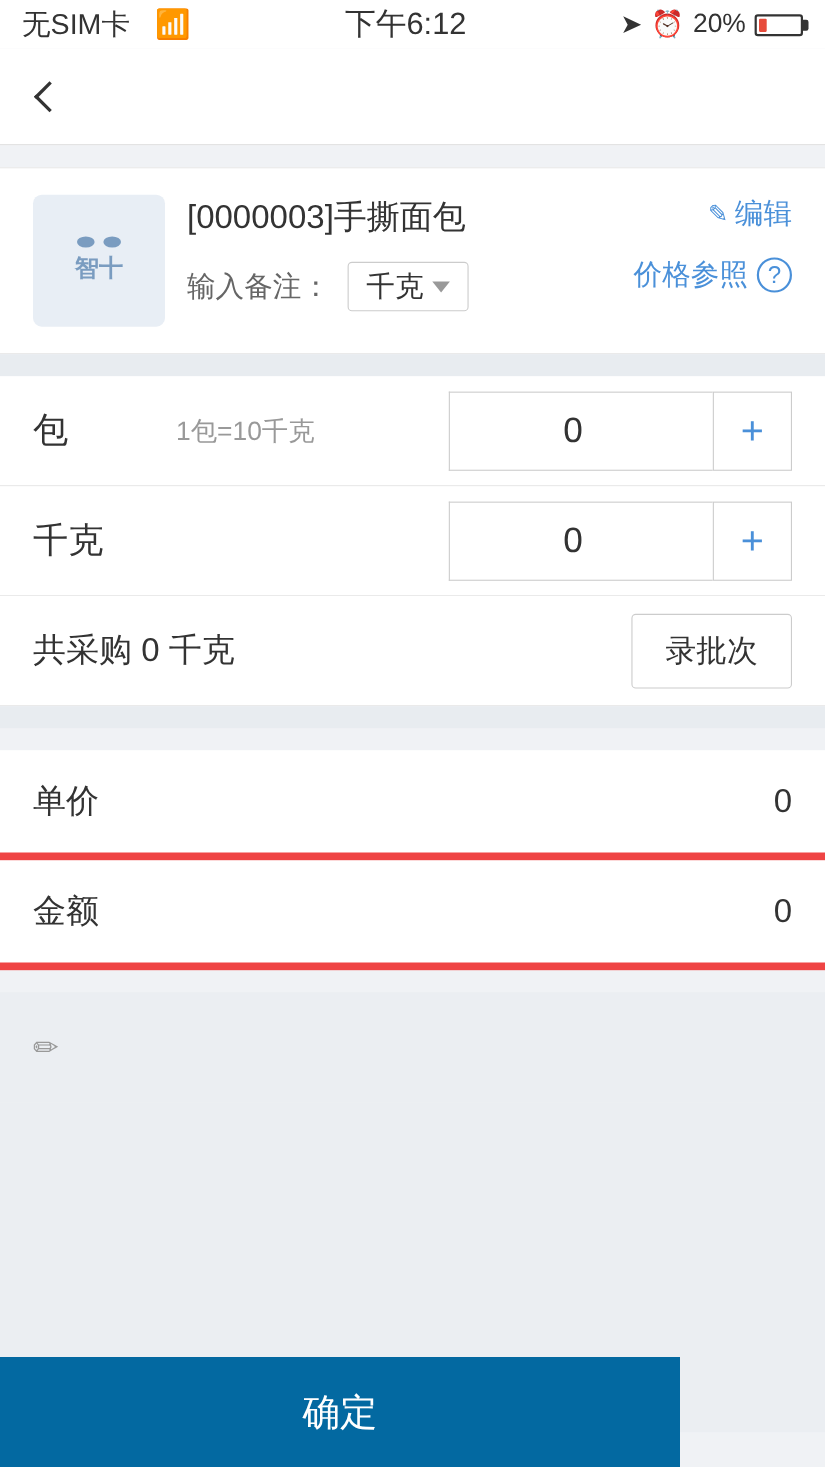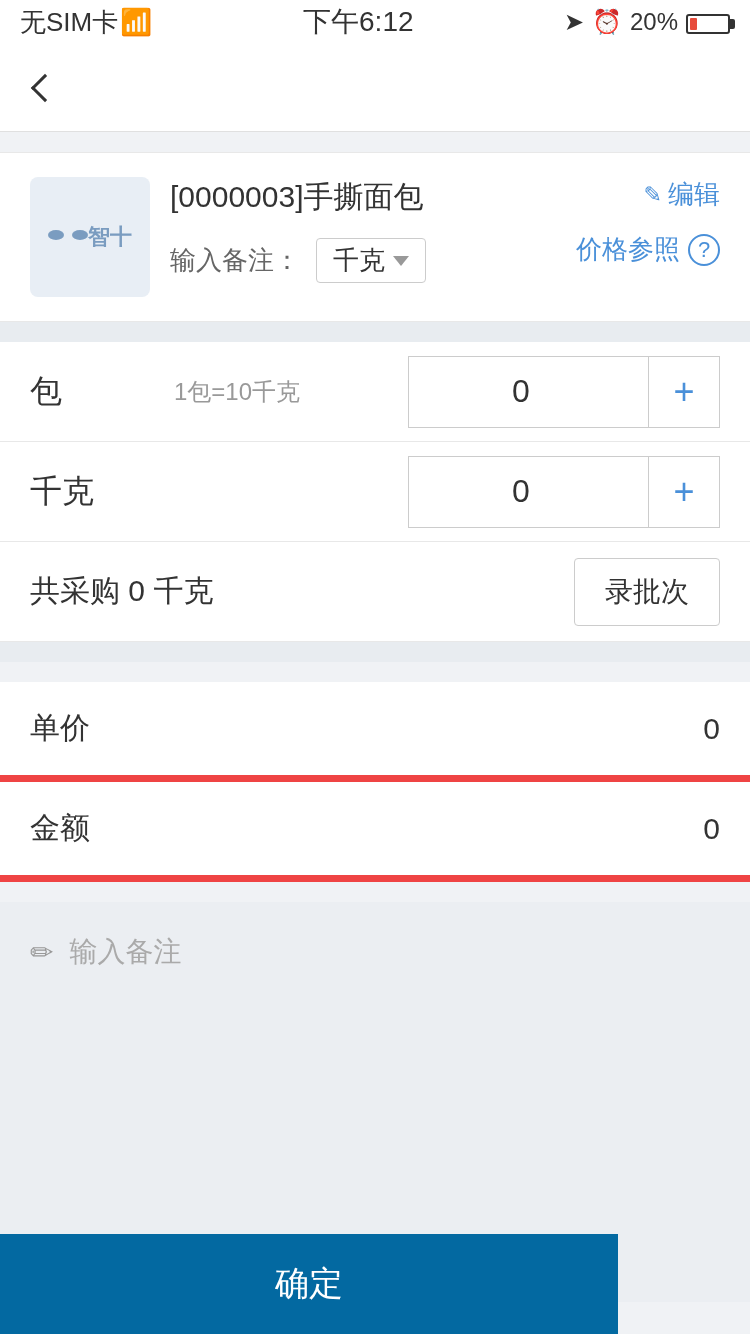--- a/index.html
+++ b/index.html
@@ -16,21 +16,21 @@
     
     .status-bar {
       height: 44px;
       background: #fff;
       display: flex;
       align-items: center;
       justify-content: space-between;
       padding: 0 20px;
       font-size: 26px;
     }
-    .status-left { display: flex; align-items: center; gap: 2px; }
+    .status-left { display: flex; align-items: center; gap: 23px; }
     .status-center { font-size: 28px; font-weight: 500; }
     .status-right { display: flex; align-items: center; gap: 8px; font-size: 24px; }
     .battery-icon {
       width: 44px; height: 20px; border: 2px solid #333; border-radius: 3px; position: relative; display: inline-flex; align-items: center; padding: 2px;
     }
     .battery-icon::after {
       content: ''; position: absolute; right: -7px; top: 50%; transform: translateY(-50%);
       width: 5px; height: 10px; background: #333; border-radius: 0 2px 2px 0;
     }
     .battery-fill { width: 20%; height: 100%; background: #e74c3c; border-radius: 1px; }
@@ -81,21 +81,21 @@
     }
     .product-image {
       width: 120px; height: 120px;
       background: #e8eef5;
       border-radius: 8px;
       display: flex; align-items: center; justify-content: center;
       flex-shrink: 0;
       overflow: hidden;
     }
     .product-logo {
-      display: flex; flex-direction: row; align-items: center; justify-content: center;
+      display: flex; flex-direction: column; align-items: center; justify-content: center;
     }
     .product-logo-eyes {
       display: flex; gap: 8px; margin-bottom: 4px;
     }
     .product-logo-eye {
       width: 16px; height: 10px; background: #7a9cc0; border-radius: 50%;
     }
     .product-logo-text {
       font-size: 22px; color: #7a9cc0; font-weight: bold;
     }
@@ -152,21 +152,21 @@
       border-bottom: 1px solid #e8e8e8;
     }
     .input-label {
       font-size: 32px;
       color: #333;
       min-width: 120px;
     }
     .input-sub-label {
       font-size: 24px;
       color: #999;
-      margin-left: 24px;
+      margin-left: 10px;
     }
     .input-right {
       margin-left: auto;
       display: flex;
       align-items: center;
       gap: 0;
     }
     .number-input {
       width: 240px;
       height: 72px;
@@ -380,18 +380,17 @@
     <span class="price-value">0</span>
   </div>
   <div class="price-row">
     <span class="price-label">金额</span>
     <span class="price-value">0</span>
   </div>
 </div>
 
 <div class="note-section">
   <span class="note-icon">✏</span>
-  <span class="note-placeholder">输入备注</span>
 </div>
 
 <div class="bottom-area"></div>
 
 <button class="confirm-btn">确定</button>
 
 </body></html>

